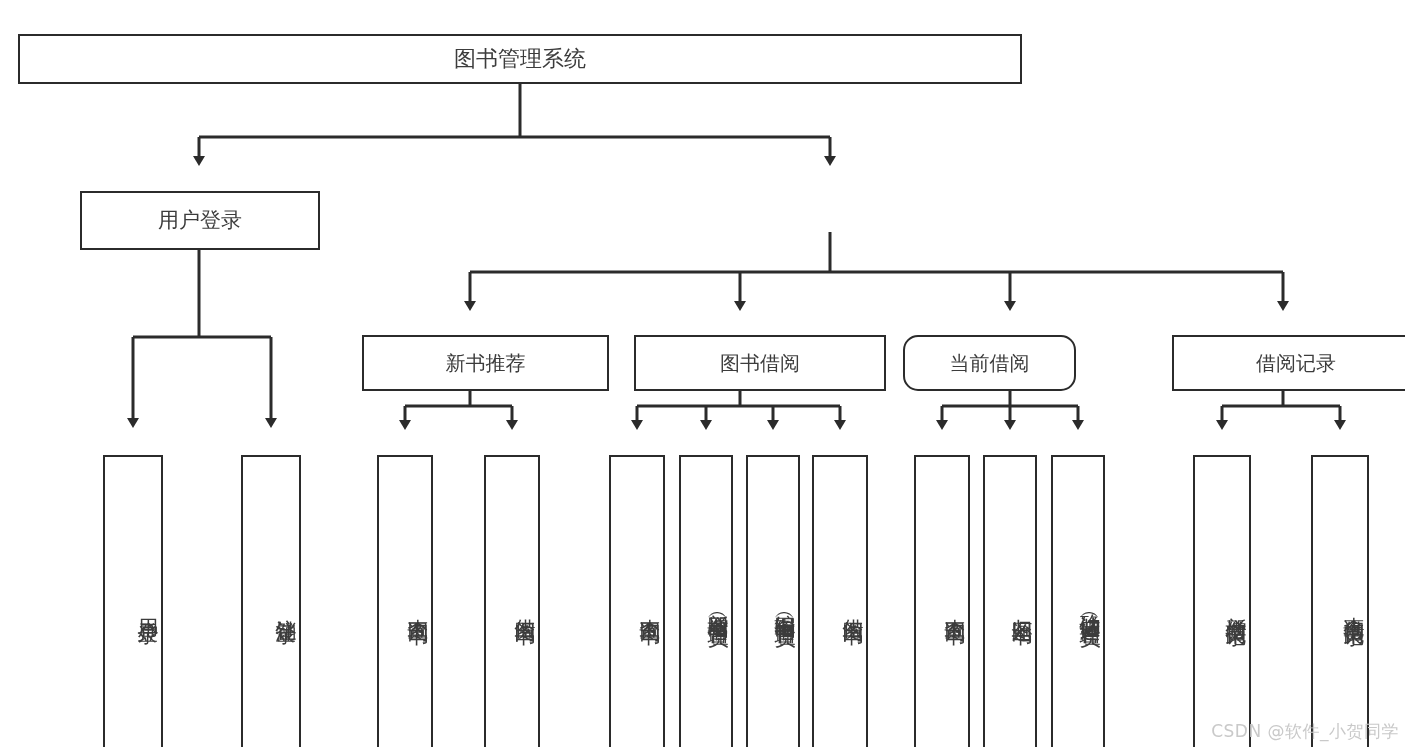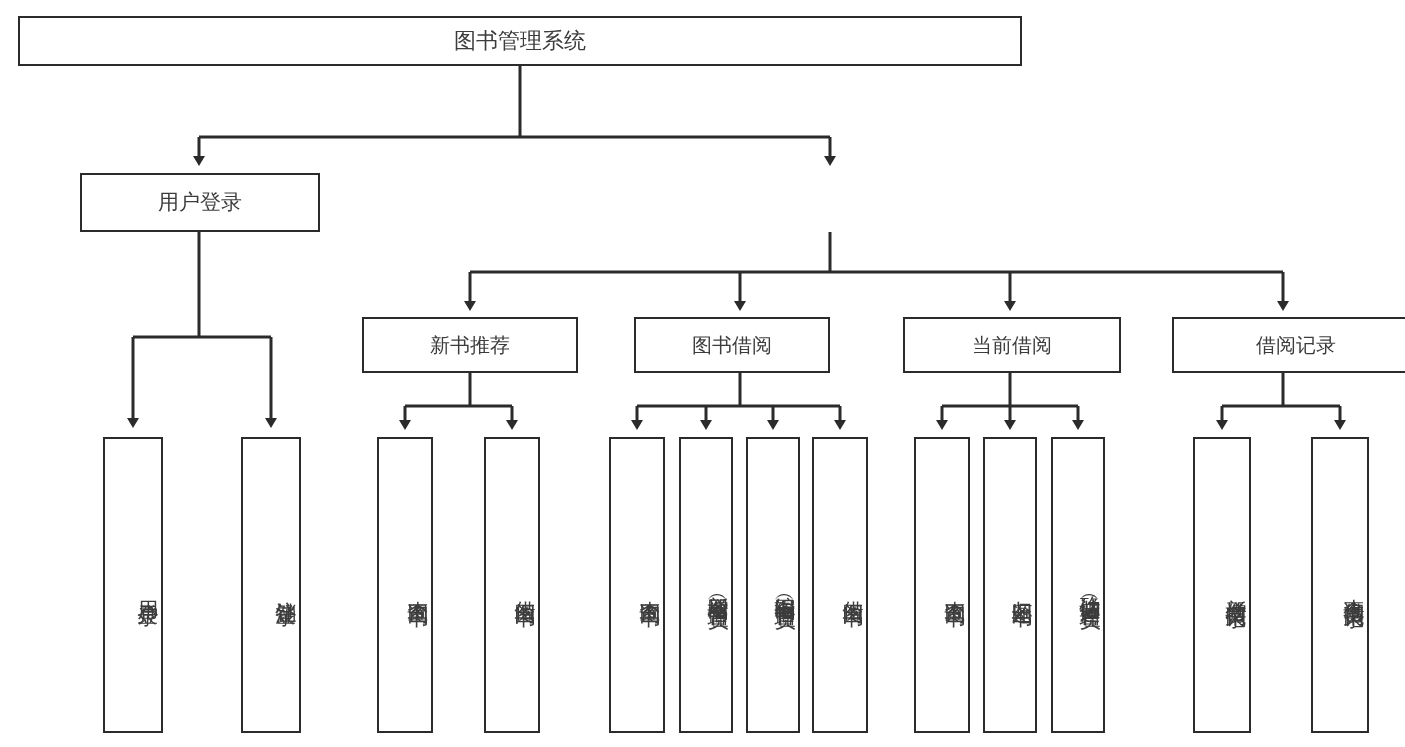--- a/index.html
+++ b/index.html
@@ -18,20 +18,21 @@
     position:absolute;
     box-sizing:border-box;
     border:2px solid #2b2b2b;
     background:#ffffff;
     color:#3c3c3c;
     display:flex;
     align-items:center;
     justify-content:center;
     text-align:center;
     line-height:1.25;
+    margin-top:18px;
   }
   .node.root{font-size:22px;}
   .node.lvl1{font-size:21px;}
   .node.lvl2{font-size:20px;}
   .node.leaf{
     font-size:21px;
     writing-mode:vertical-rl;
     text-orientation:upright;
     letter-spacing:2px;
     padding-top:6px;
@@ -107,27 +108,27 @@
   </svg>
 
   <div class="node root" style="left:18px;top:16px;width:1004px;height:50px;">
     <span class="node-label">图书管理系统</span>
   </div>
 
   <div class="node lvl1" style="left:80px;top:173px;width:240px;height:59px;">
     <span class="node-label">用户登录</span>
   </div>
 
-  <div class="node lvl2" style="left:362px;top:317px;width:216px;height:56px;">
+  <div class="node lvl2" style="left:362px;top:317px;width:247px;height:56px;">
     <span class="node-label">新书推荐</span>
   </div>
-  <div class="node lvl2" style="left:634px;top:317px;width:196px;height:56px;">
+  <div class="node lvl2" style="left:634px;top:317px;width:252px;height:56px;">
     <span class="node-label">图书借阅</span>
   </div>
-  <div class="node lvl2" style="left:903px;top:317px;width:218px;height:56px;">
+  <div class="node lvl2" style="left:903px;top:317px;width:173px;height:56px;border-radius:15px;">
     <span class="node-label">当前借阅</span>
   </div>
   <div class="node lvl2" style="left:1172px;top:317px;width:248px;height:56px;">
     <span class="node-label">借阅记录</span>
   </div>
 
   <div class="node leaf" style="left:103px;top:437px;width:60px;height:296px;">
     <span class="node-label">用户登录</span>
   </div>
   <div class="node leaf" style="left:241px;top:437px;width:60px;height:296px;">
@@ -164,14 +165,15 @@
     <span class="node-label">确认归还（管理员）</span>
   </div>
 
   <div class="node leaf" style="left:1193px;top:437px;width:58px;height:296px;">
     <span class="node-label">新增借阅记录</span>
   </div>
   <div class="node leaf" style="left:1311px;top:437px;width:58px;height:296px;">
     <span class="node-label">查询借阅记录</span>
   </div>
 
+  <div class="watermark">CSDN @软件_小贺同学</div>
 
 </div>
 
 </body></html>

